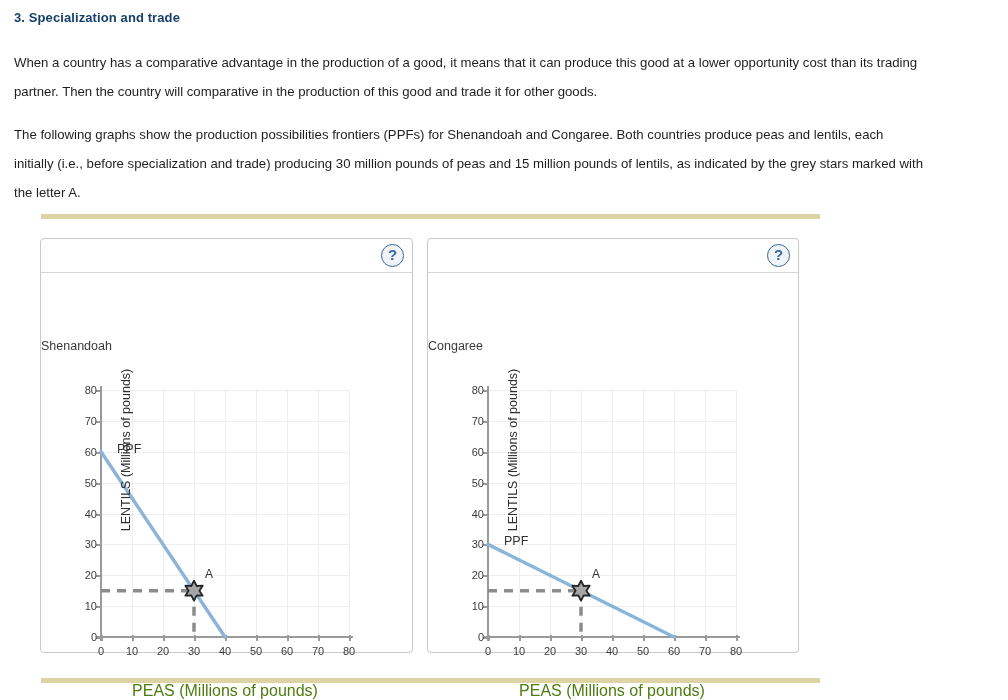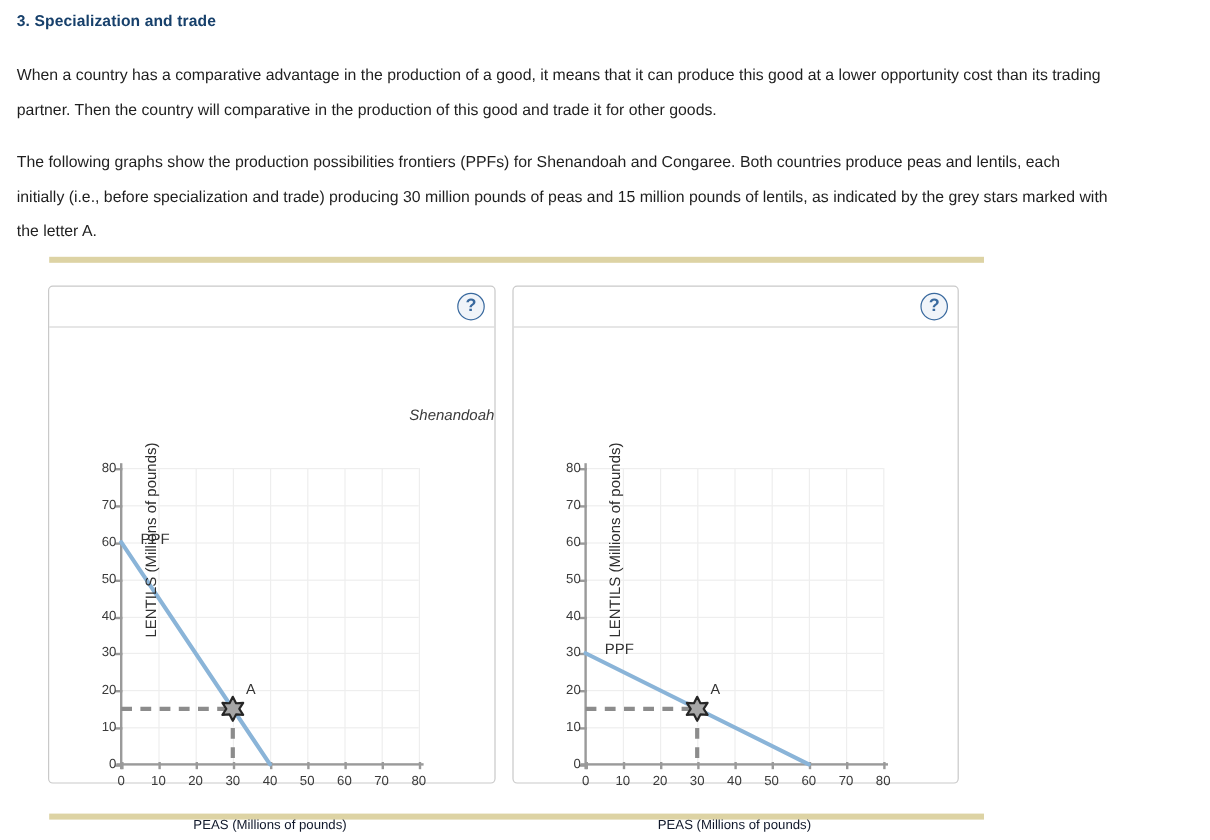--- a/index.html
+++ b/index.html
@@ -90,24 +90,23 @@
     position: relative;
     height: 379px;
   }
 
   
   .chart-title {
     position: absolute;
     top: 66px;
     left: 0;
     right: 0;
-    text-align: right;
+    text-align: left;
     font-size: 12.5px;
     color: #3a3a3a;
-    font-style: italic;
   }
 
   
   .chart {
     position: absolute;
     left: 0; top: 0; right: 0; bottom: 0;
   }
   .plot {
     position: absolute;
     left: 60px;           
@@ -166,22 +165,22 @@
     color: #3a3a3a;
     line-height: 1;
   }
 
   .axis-title-x {
     position: absolute;
     top: 292px;
     left: -48px;
     width: 344px;
     text-align: center;
-    font-size: 11px;
-    color: #0f172a;
+    font-size: 16px;
+    color: #4d7c0f;
   }
   .axis-title-y {
     position: absolute;
     left: -75px;
     top: 34px;
     width: 200px;
     text-align: center;
     font-size: 12.5px;
     color: #2f2f2f;
     transform: rotate(-90deg);
@@ -293,20 +292,21 @@
       <div class="axis-title-x" style="left:12px; top:409px; width:344px;">PEAS (Millions of pounds)</div>
     </div>
   </div>
 </div>
 
 <div class="panel panel-right">
   <div class="panel-head">
     <div class="help-icon">?</div>
   </div>
   <div class="panel-body">
+    <div class="chart-title">Congaree</div>
     <div class="chart">
       <div class="plot" id="plot-1">
           <div class="gridline-v" style="left: 31px;"></div>
           <div class="gridline-v" style="left: 62px;"></div>
           <div class="gridline-v" style="left: 93px;"></div>
           <div class="gridline-v" style="left: 124px;"></div>
           <div class="gridline-v" style="left: 155px;"></div>
           <div class="gridline-v" style="left: 186px;"></div>
           <div class="gridline-v" style="left: 217px;"></div>
           <div class="gridline-v" style="left: 248px;"></div>

